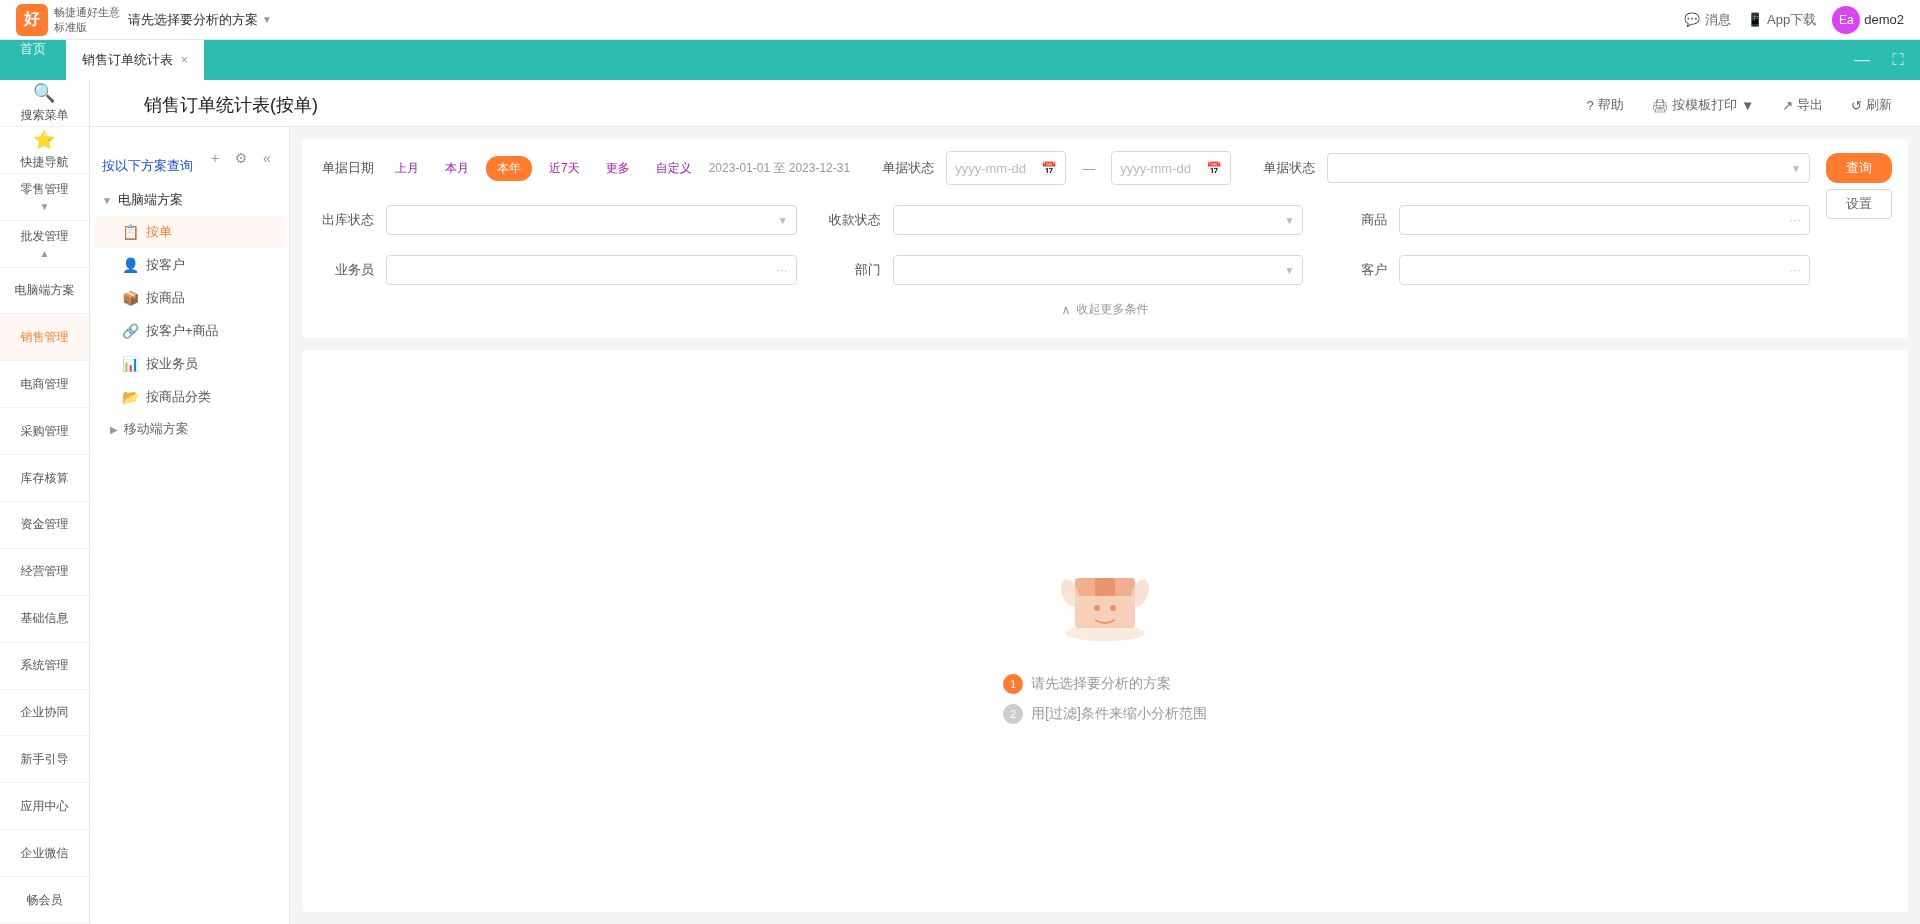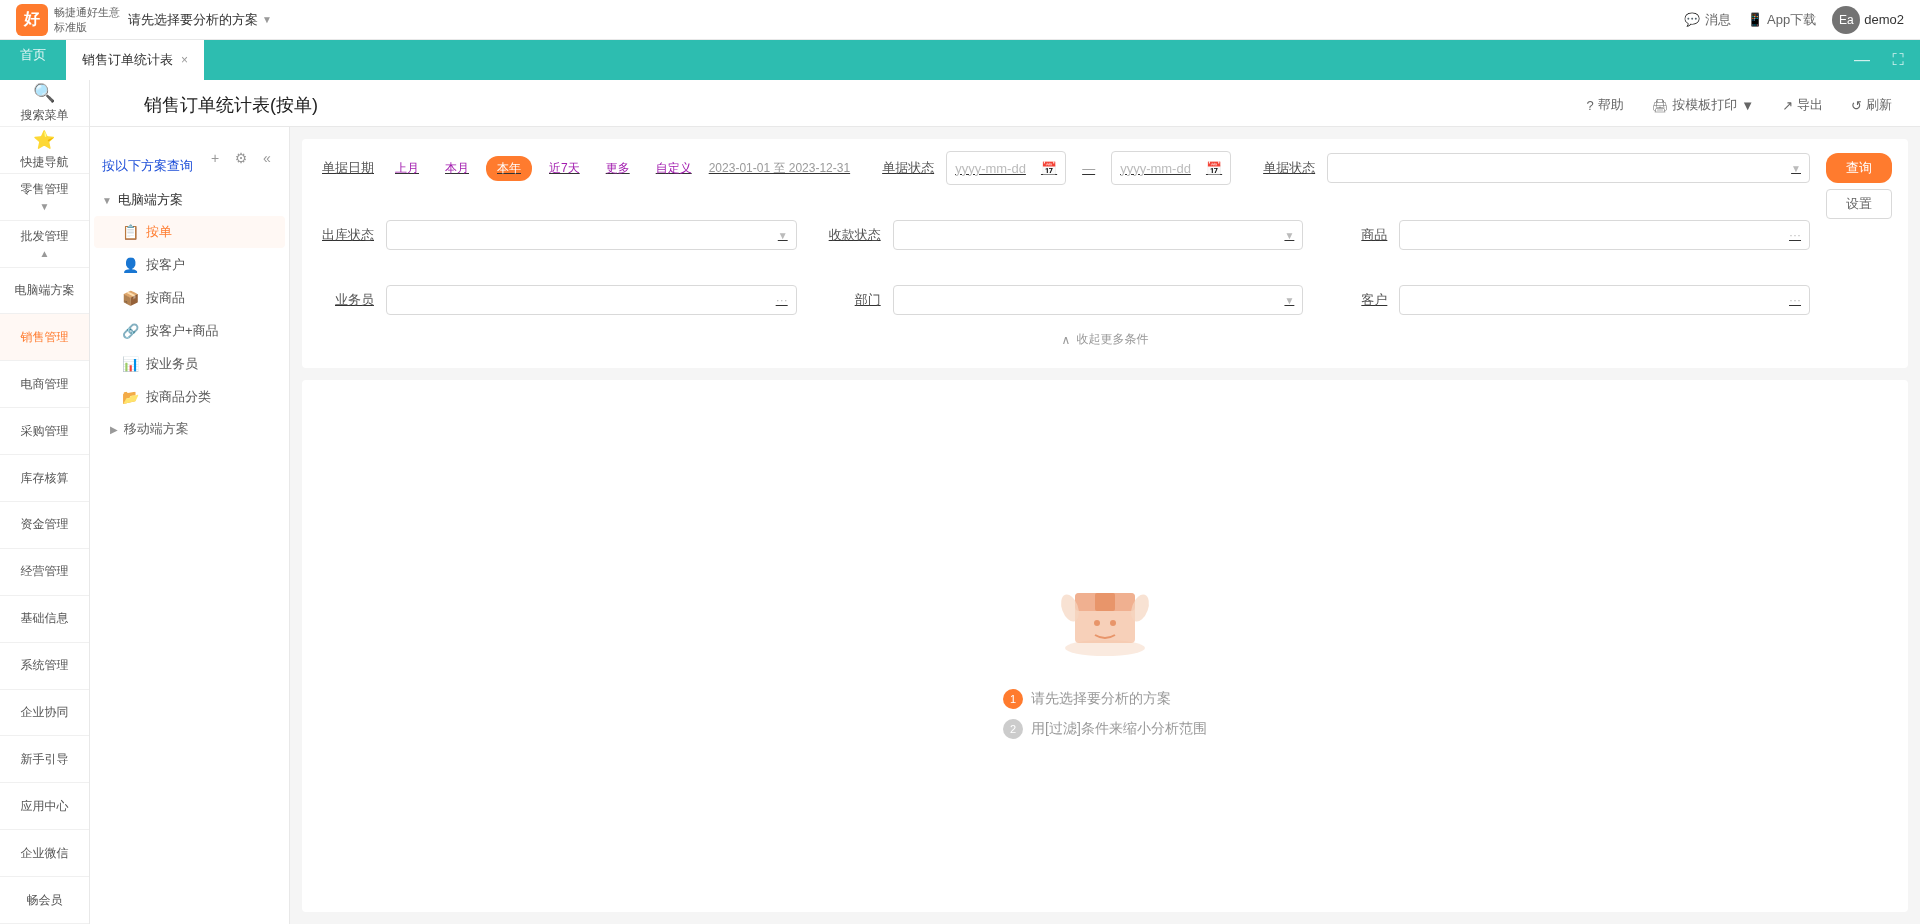--- a/index.html
+++ b/index.html
@@ -8,26 +8,26 @@
     
     .topbar { height: 40px; background: #fff; display: flex; align-items: center; justify-content: space-between; padding: 0 16px; border-bottom: 1px solid #e8e8e8; flex-shrink: 0; }
     .topbar-left { display: flex; align-items: center; gap: 8px; }
     .logo-area { display: flex; align-items: center; gap: 6px; }
     .logo-icon { width: 32px; height: 32px; background: #ff7b2e; border-radius: 6px; display: flex; align-items: center; justify-content: center; color: white; font-size: 16px; font-weight: bold; }
     .logo-text { font-size: 11px; color: #666; line-height: 1.3; }
     .topbar-title { font-size: 13px; color: #333; display: flex; align-items: center; gap: 4px; }
     .topbar-title .dropdown-arrow { color: #999; font-size: 10px; }
     .topbar-right { display: flex; align-items: center; gap: 16px; }
     .topbar-action { display: flex; align-items: center; gap: 4px; color: #666; font-size: 13px; cursor: pointer; }
-    .user-avatar { width: 28px; height: 28px; background: #737373; border-radius: 50%; display: flex; align-items: center; justify-content: center; color: white; font-size: 12px; }
+    .user-avatar { width: 28px; height: 28px; background: #d946ef; border-radius: 50%; display: flex; align-items: center; justify-content: center; color: white; font-size: 12px; }
     .user-name { color: #333; font-size: 13px; }
 
     
     .tabbar { height: 40px; background: #2dbdb0; display: flex; align-items: center; padding: 0 0; flex-shrink: 0; }
-    .tab-home { padding: 16px 20px; height: 100%; display: flex; align-items: flex-end; color: rgba(255,255,255,0.85); font-size: 13px; cursor: pointer; }
+    .tab-home { padding: 0 20px; height: 100%; display: flex; align-items: flex-start; color: rgba(255,255,255,0.85); font-size: 13px; cursor: pointer; }
     .tab-active { background: #fff; color: #333; height: 100%; padding: 0 16px; display: flex; align-items: center; gap: 8px; font-size: 13px; cursor: pointer; }
     .tab-close { color: #999; font-size: 12px; cursor: pointer; }
     .tabbar-right { margin-left: auto; display: flex; align-items: center; gap: 8px; padding-right: 8px; }
     .tabbar-btn { color: rgba(255,255,255,0.8); font-size: 16px; cursor: pointer; width: 28px; height: 28px; display: flex; align-items: center; justify-content: center; }
 
     
     .main-layout { display: flex; flex: 1; overflow: hidden; }
 
     
     .sidebar { width: 90px; background: #fff; border-right: 1px solid #e8e8e8; display: flex; flex-direction: column; flex-shrink: 0; overflow-y: auto; }
@@ -293,21 +293,21 @@
           <span class="scheme-group-arrow">▶</span>
           <span>移动端方案</span>
         </div>
       </div>
 
       <div class="right-content">
 
         <div class="filter-area">
 
           <div style="display:flex; gap:16px; align-items:flex-start;">
-            <div style="flex:1; display:flex; flex-direction:column; gap:25px;text-decoration:underline;">
+            <div style="flex:1; display:flex; flex-direction:column; gap:10px;">
 
               <div class="filter-row">
                 <span class="filter-label">单据日期</span>
                 <div class="filter-date-group">
                   <span class="date-btn">上月</span>
                   <span class="date-btn">本月</span>
                   <span class="date-btn active">本年</span>
                   <span class="date-btn">近7天</span>
                   <span class="date-btn">更多</span>
                   <span class="date-btn">自定义</span>

